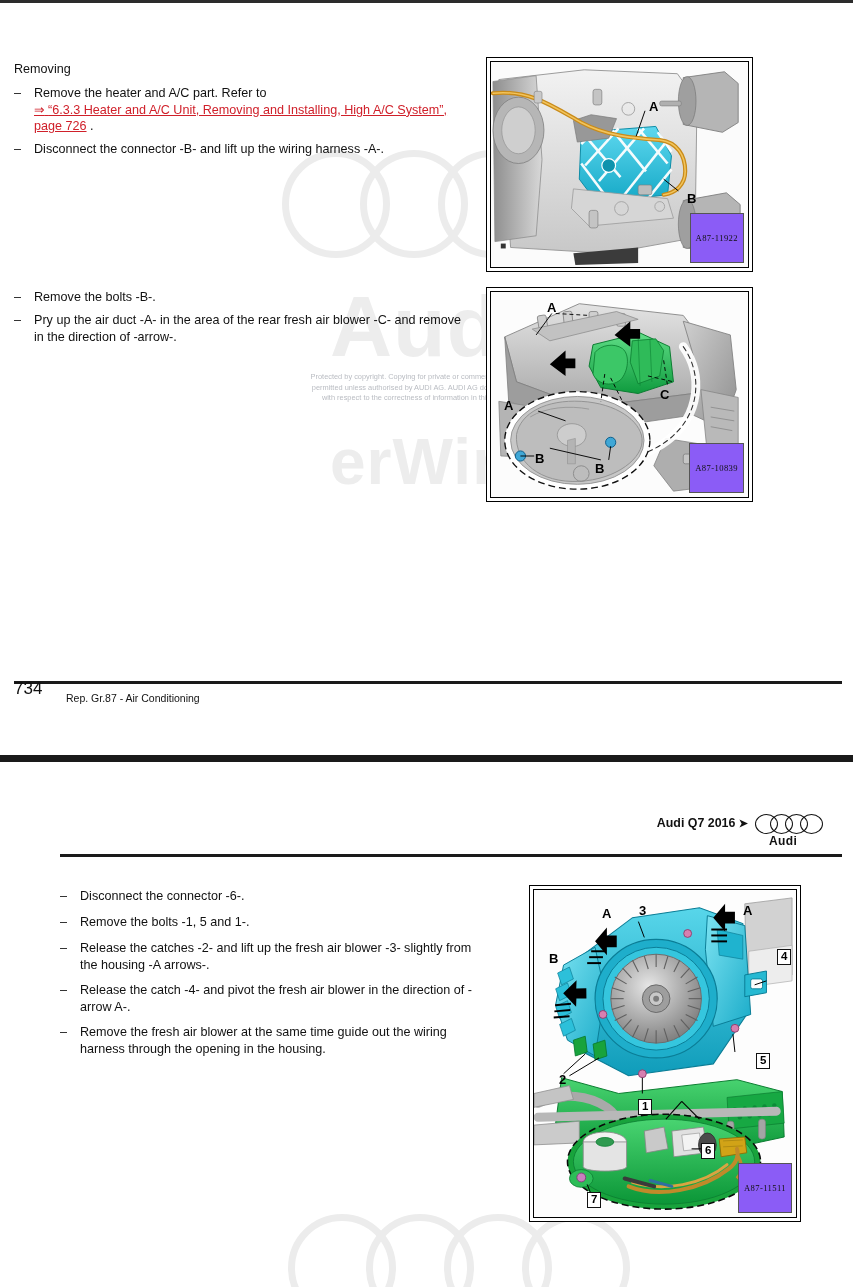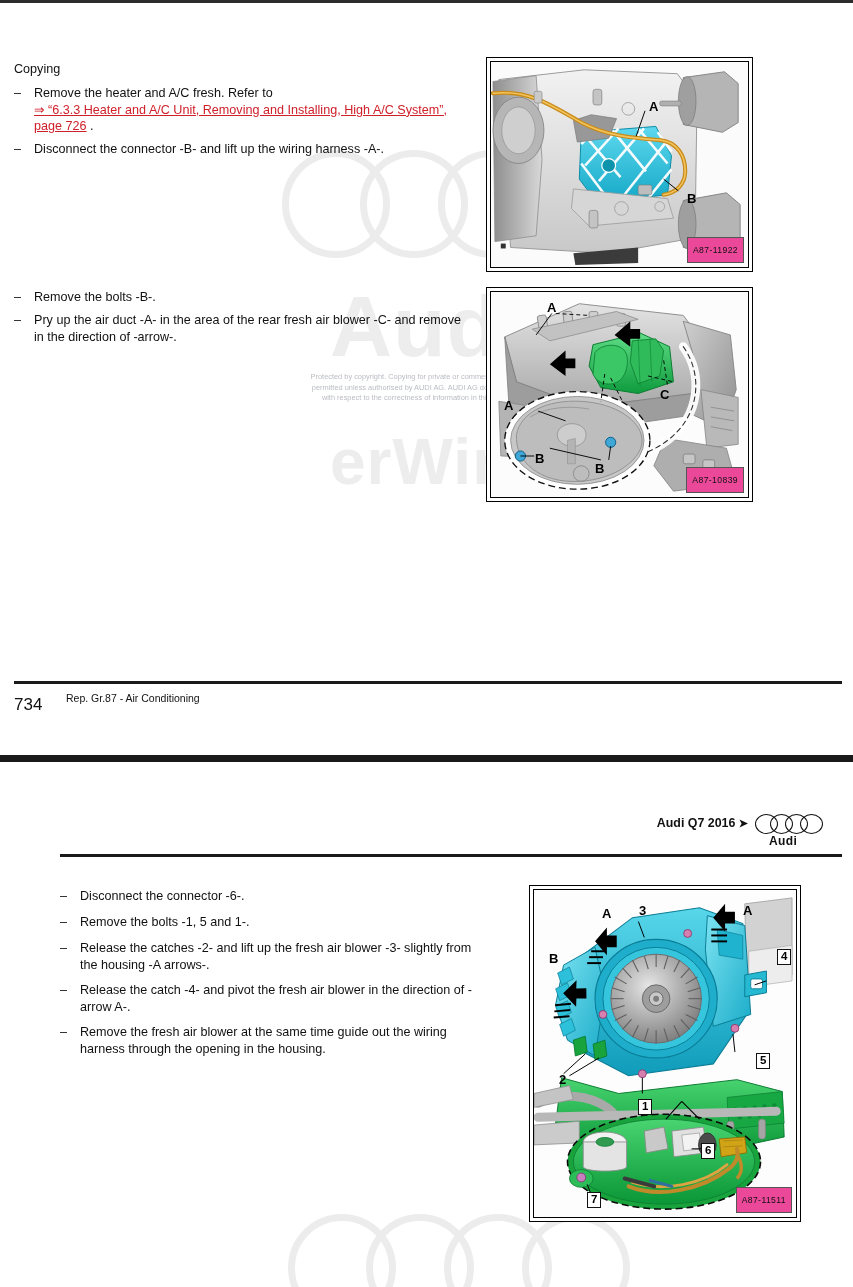--- a/index.html
+++ b/index.html
@@ -112,23 +112,23 @@
   .figure {
     position: absolute; z-index: 5; background: #ffffff;
     border: 1.4px solid #000; padding: 3px;
   }
   .fig-inner {
     position: relative; width: 100%; height: 100%;
     border: 1.6px solid #000; overflow: hidden; background: #fdfdfd;
   }
   .fig-code {
     position: absolute; right: 4px; bottom: 4px;
-    border: 1px solid #555; background: #ec4899; color: #111;
-    font-size: 8.6px; font-family: Liberation Sans, sans-serif;
-    padding: 7px 5px; letter-spacing: .4px; z-index: 40;
+    border: 1px solid #555; background: #8b5cf6; color: #111;
+    font-size: 8.6px; font-family: Liberation Serif, serif;
+    padding: 19px 5px; letter-spacing: .4px; z-index: 40;
   }
   .fig-svg { position: absolute; inset: 0; width: 100%; height: 100%; display: block; }
   .lbl {
     position: absolute; font-size: 13px; font-weight: bold; color: #000;
     font-family: "Liberation Sans", sans-serif; z-index: 30; line-height: 1;
   }
   .lbl-box {
     position: absolute; background: #fff; border: 1px solid #111;
     font-size: 11.5px; font-weight: bold; color: #000; z-index: 30;
     padding: 0px 3px; line-height: 1.18;
@@ -146,26 +146,26 @@
       <div class="ring" style="left:0;   top:0;"></div>
       <div class="ring" style="left:78px; top:0;"></div>
       <div class="ring" style="left:156px;top:0;"></div>
       <div class="ring" style="left:234px;top:0;"></div>
     </div>
     <div class="wm-text" style="left:330px; top:283px; font-size:86px;">Audi</div>
     <div class="wm-text" style="left:330px; top:430px; font-size:64px;">erWin</div>
   </div>
 
 
-  <div class="subhead" style="top:62px;">Copying</div>
+  <div class="subhead" style="top:62px;">Removing</div>
 
   <div class="bullet" style="left:14px; top:85px; width:448px;">
     <div class="dash">–</div>
     <div class="btxt">
-      <span>Remove the heater and A/C fresh. Refer to </span><br>
+      <span>Remove the heater and A/C part. Refer to </span><br>
       <a class="lnk" href="#"><span class="arrow">⇒</span> <span>“6.3.3 Heater and A/C Unit, Removing and Installing, High A/C System”, page 726</span></a><span> .</span>
     </div>
   </div>
 
   <div class="bullet" style="left:14px; top:141px; width:448px;">
     <div class="dash">–</div>
     <div class="btxt">Disconnect the connector -B- and lift up the wiring harness -A-.</div>
   </div>
 
   <div class="bullet" style="left:14px; top:289px; width:448px;">
@@ -350,21 +350,21 @@
       <div class="lbl" style="left:56px; top:9px;">A</div>
       <div class="lbl" style="left:44px; top:160px;">B</div>
       <div class="lbl" style="left:104px; top:170px;">B</div>
       <div class="lbl" style="left:169px; top:96px;">C</div>
       <div class="lbl" style="left:13px; top:107px;">A</div>
       <div class="fig-code">A87-10839</div>
     </div>
   </div>
 
   <div class="foot-rule" style="top:681px;"></div>
-  <div class="foot-pageno" style="top:695px;text-align:center;">734</div>
+  <div class="foot-pageno" style="top:679px;text-align:center;">734</div>
   <div class="foot-label" style="top:692px;">Rep. Gr.87 - Air Conditioning</div>
 </div>
 
 <div class="page-gap-bar"></div>
 
 <div class="page" id="page-two">
 
   <div class="wm-layer">
     <div class="rings" style="left:288px; top:452px;">
       <div class="ring" style="left:0;   top:0;"></div>

